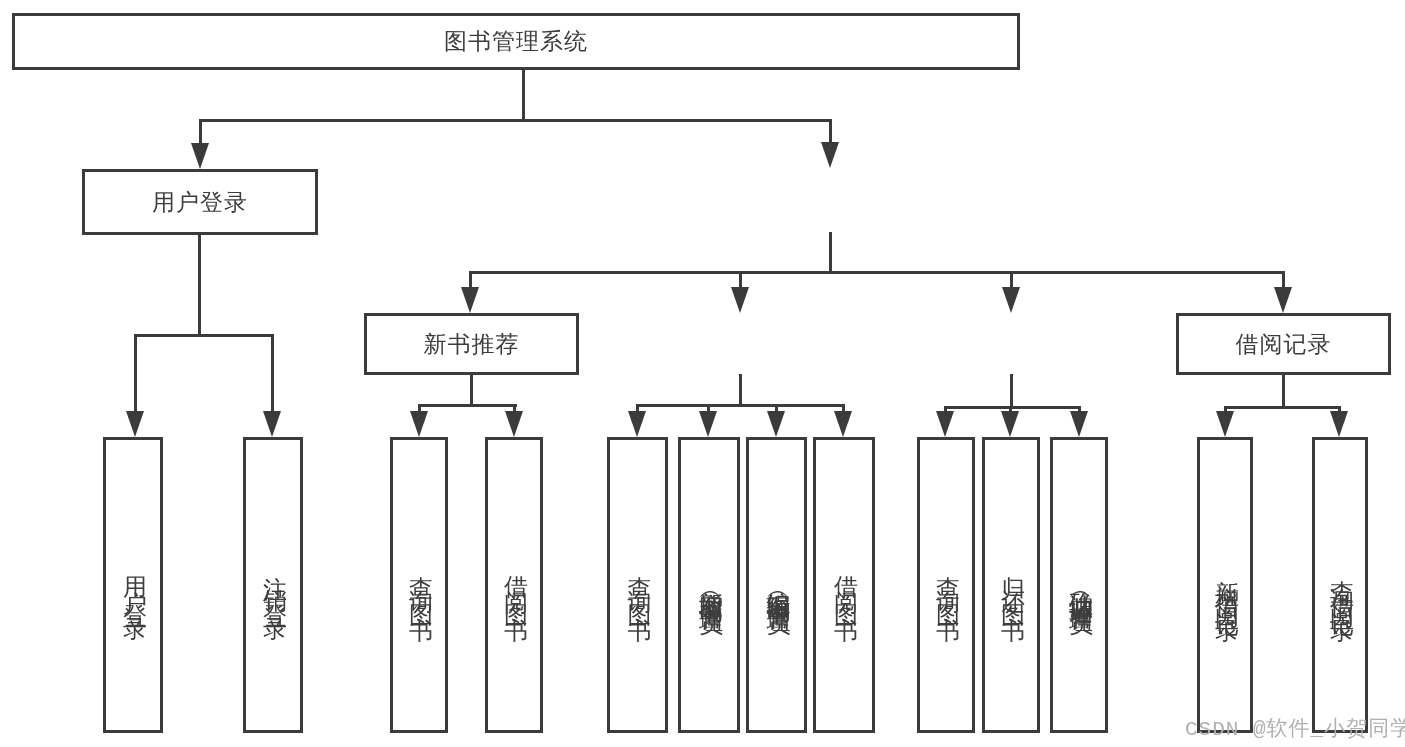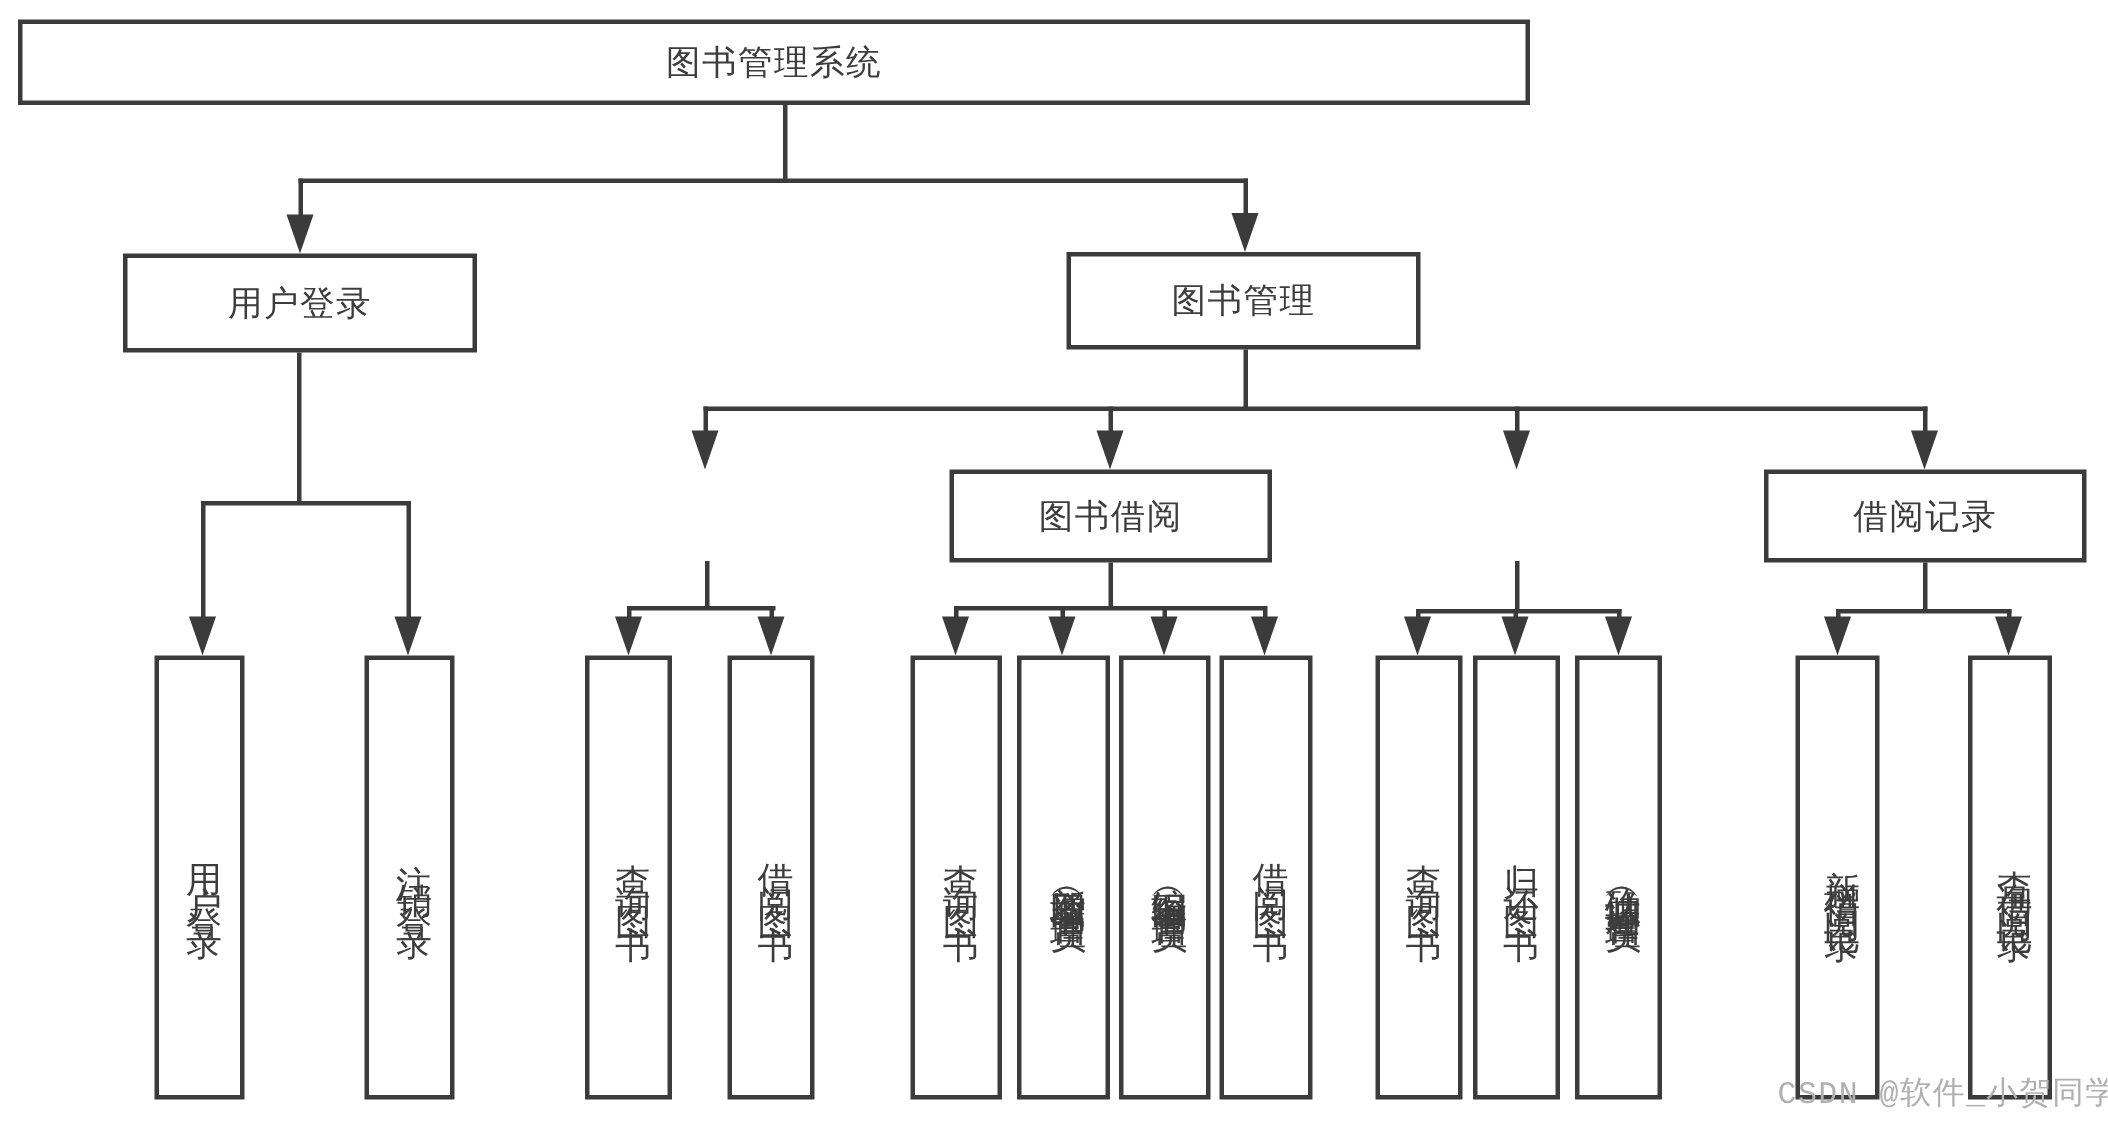--- a/index.html
+++ b/index.html
@@ -68,41 +68,40 @@
   <div class="box" style="left:12px;top:13px;width:1008px;height:57px">图书管理系统</div>
 
   <div class="lv" style="left:522px;top:69px;height:52px"></div>
   <div class="lh" style="left:199px;top:119px;width:633px"></div>
   <div class="lv" style="left:199px;top:119px;height:28px"></div>
   <div class="arw" style="left:191px;top:143px"></div>
   <div class="lv" style="left:829px;top:119px;height:28px"></div>
   <div class="arw" style="left:821px;top:142px"></div>
 
   <div class="box" style="left:82px;top:169px;width:236px;height:66px">用户登录</div>
-  <div class="box" style="left:711px;top:168px;width:236px;height:65px">图书管理</div>
 
   <div class="lv" style="left:198px;top:234px;height:102px"></div>
   <div class="lh" style="left:134px;top:334px;width:140px"></div>
   <div class="lv" style="left:134px;top:334px;height:81px"></div>
   <div class="arw" style="left:126px;top:411px"></div>
   <div class="lv" style="left:271px;top:334px;height:81px"></div>
   <div class="arw" style="left:263px;top:411px"></div>
 
   <div class="lv" style="left:829px;top:232px;height:42px"></div>
   <div class="lh" style="left:469px;top:271px;width:816px"></div>
   <div class="lv" style="left:469px;top:271px;height:20px"></div>
   <div class="arw" style="left:461px;top:287px"></div>
   <div class="lv" style="left:739px;top:271px;height:20px"></div>
   <div class="arw" style="left:731px;top:287px"></div>
   <div class="lv" style="left:1010px;top:271px;height:20px"></div>
   <div class="arw" style="left:1002px;top:287px"></div>
   <div class="lv" style="left:1282px;top:271px;height:20px"></div>
   <div class="arw" style="left:1274px;top:287px"></div>
 
-  <div class="box" style="left:633px;top:313px;width:215px;height:62px">图书借阅</div>
+  <div class="box" style="left:364px;top:313px;width:215px;height:62px">新书推荐</div>
   <div class="box" style="left:1176px;top:313px;width:215px;height:62px">借阅记录</div>
 
   <div class="lv" style="left:470px;top:374px;height:32px"></div>
   <div class="lh" style="left:418px;top:404px;width:99px"></div>
   <div class="lv" style="left:418px;top:404px;height:11px"></div>
   <div class="arw" style="left:410px;top:411px"></div>
   <div class="lv" style="left:513px;top:404px;height:11px"></div>
   <div class="arw" style="left:505px;top:411px"></div>
 
   <div class="lv" style="left:739px;top:374px;height:32px"></div>

